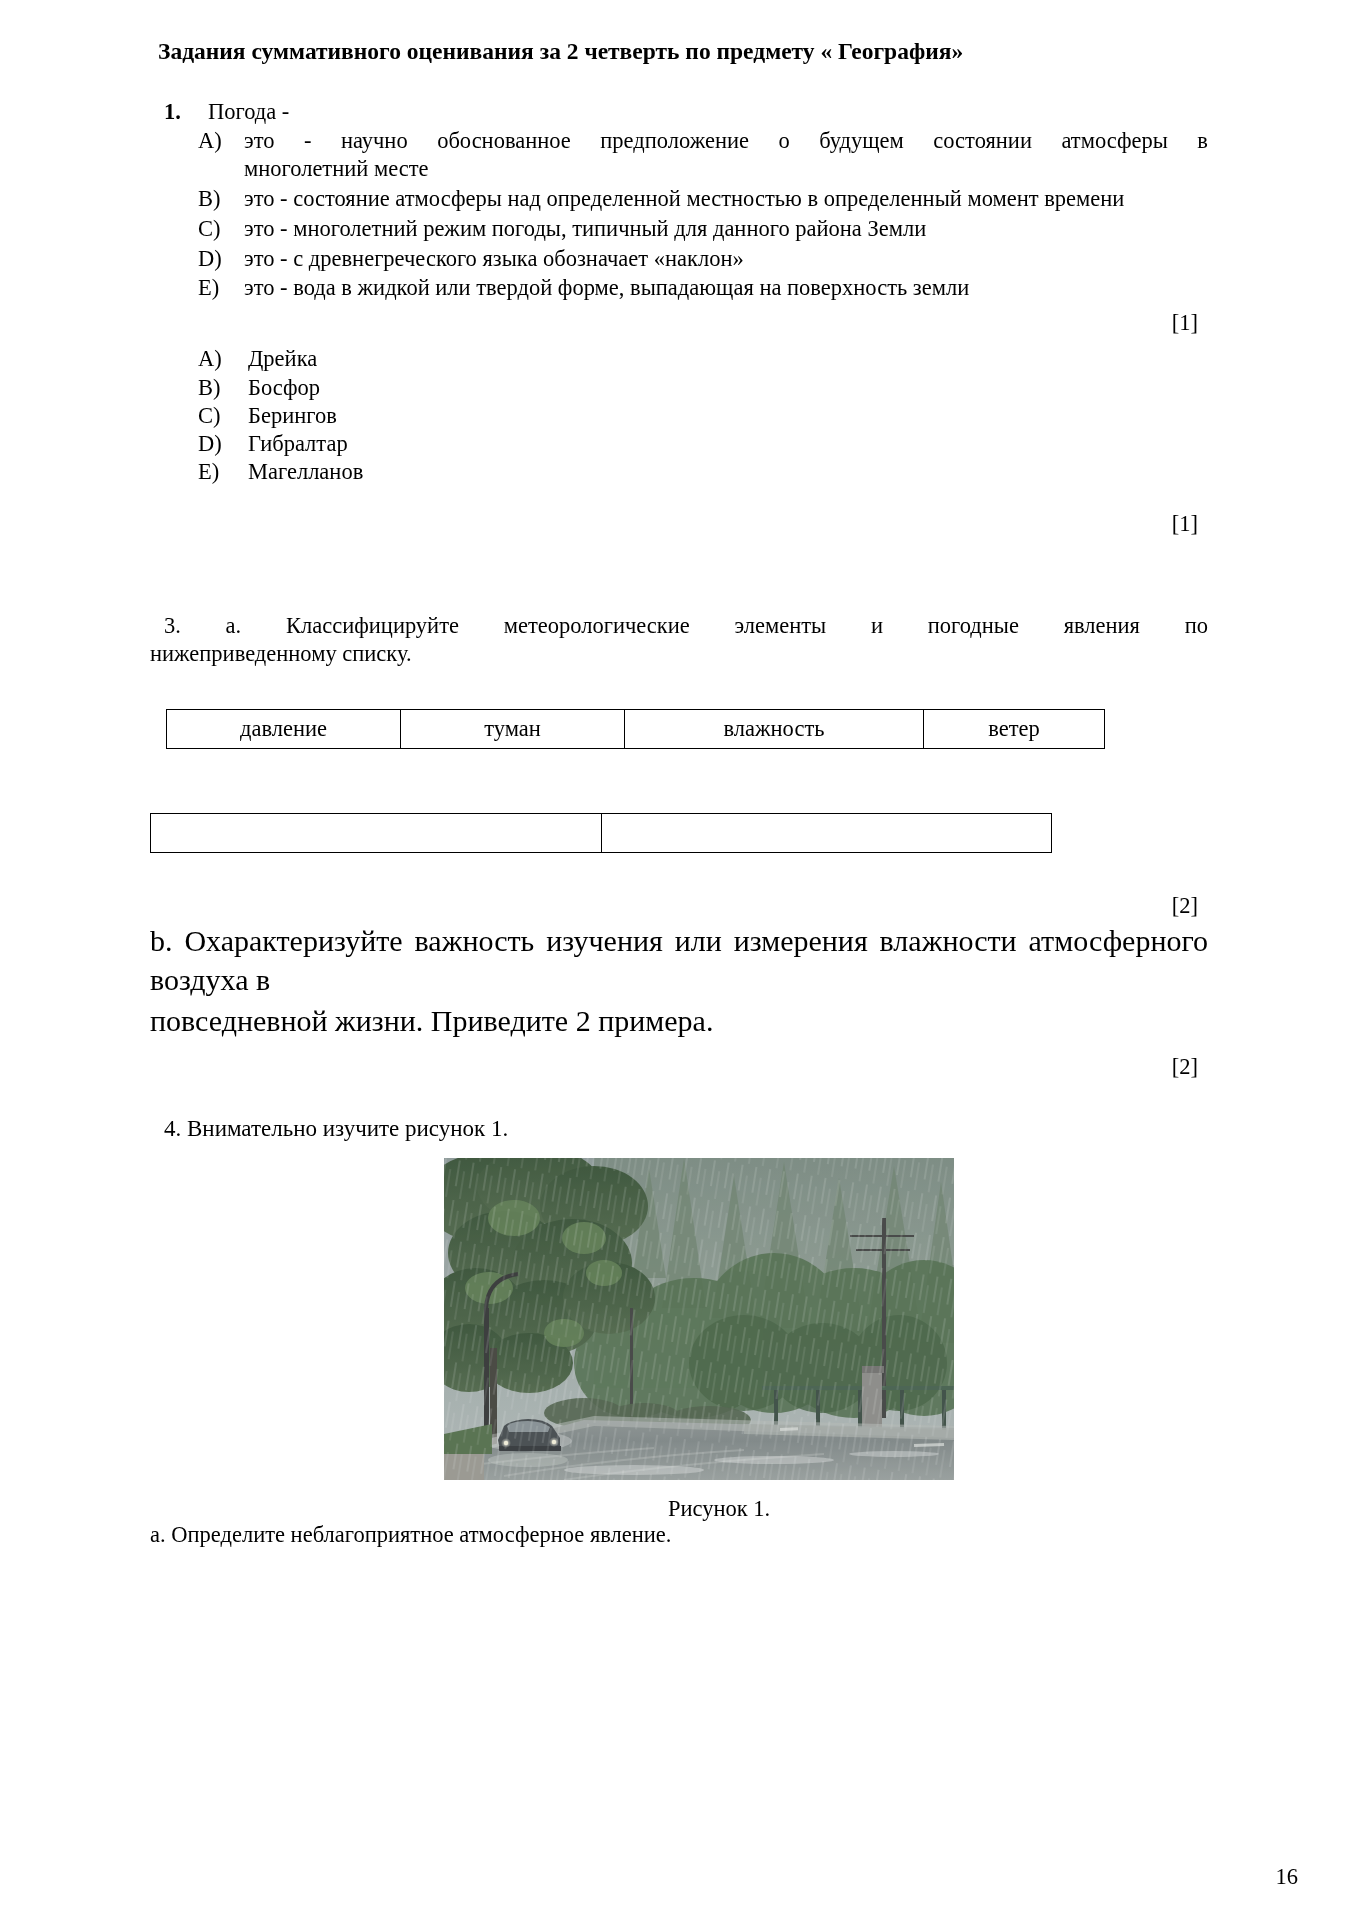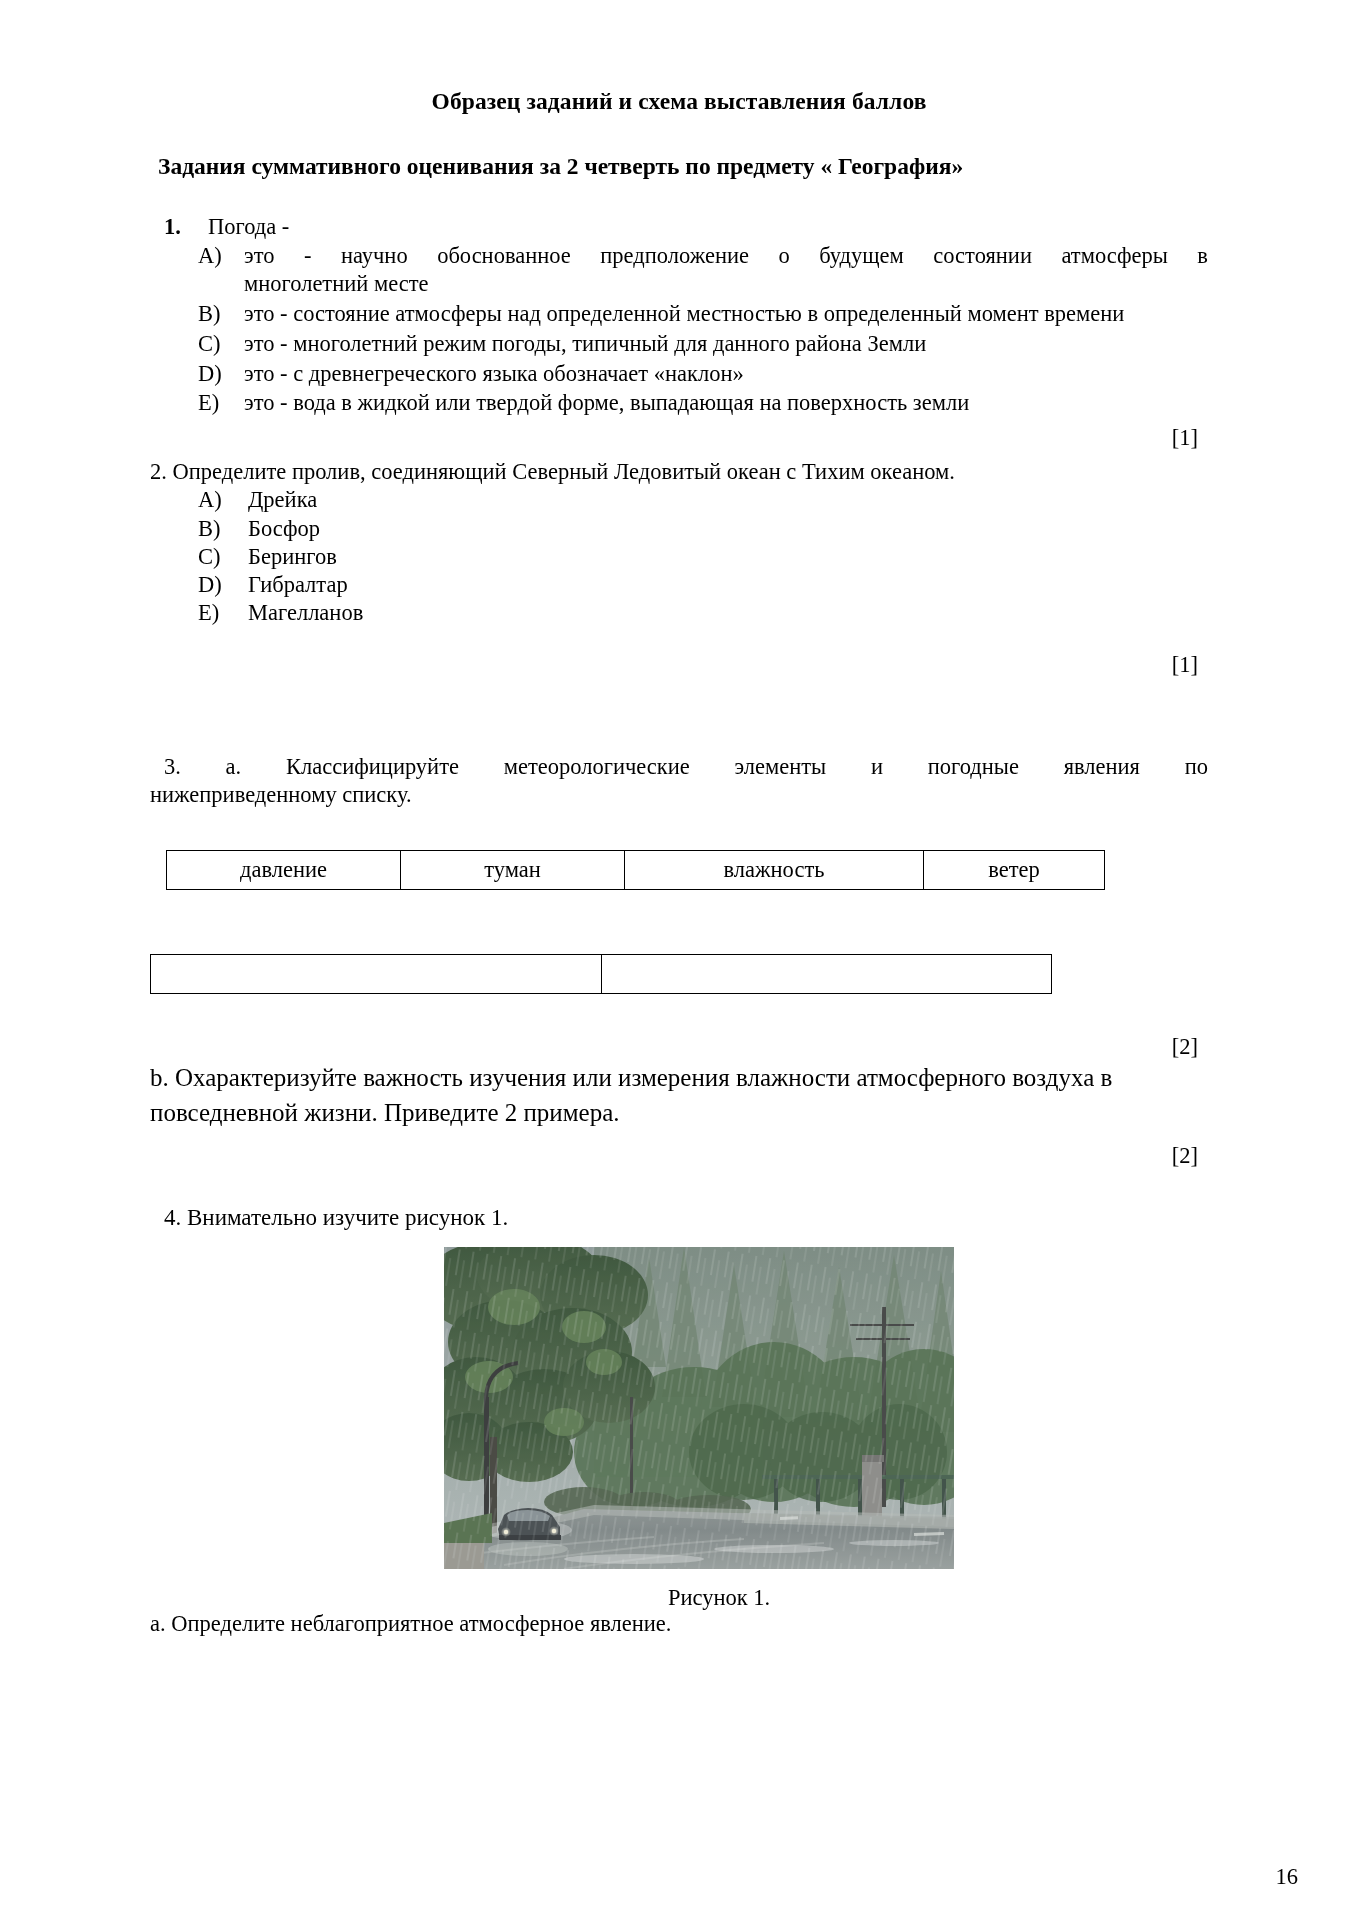--- a/index.html
+++ b/index.html
@@ -150,21 +150,21 @@
   table.word-table.t2 td.empty { height: 26px; }
 
   .mark-after-tables {
     text-align: right;
     font-size: 22.5px;
     padding-right: 10px;
     padding-top: 40px;
   }
 
   .qb-text {
-    font-size: 25px;
+    font-size: 30px;
     line-height: 1.3;
     text-align: justify;
     text-align-last: left;
     margin-top: 2px;
   }
 
   .mark-b {
     text-align: right;
     font-size: 22.5px;
     padding-right: 10px;
@@ -208,21 +208,20 @@
     top: 1864px;
     font-size: 22.5px;
   }
 </style>
 </head>
 <body>
 
 <div class="page">
   <div class="content">
 
-    <div class="doc-title">Образец заданий и схема выставления баллов</div>
 
     <div class="subject-line">Задания суммативного оценивания за 2 четверть по предмету « География»</div>
 
     <div class="q1-block">
       <div class="q1-head">
         <span class="q1-num">1.</span>
         <span class="q1-stem">Погода -</span>
       </div>
       <ul class="opt-list">
         <li class="opt">
@@ -249,21 +248,20 @@
         </li>
         <li class="opt">
           <span class="lbl">E)</span>
           <span class="txt">это - вода в жидкой или твердой форме, выпадающая на поверхность земли</span>
         </li>
       </ul>
       <div class="mark" style="padding-top:8px">[1]</div>
     </div>
 
     <div class="q2-block">
-      <div class="q2-stem">2. Определите пролив, соединяющий Северный Ледовитый океан с Тихим океаном.</div>
       <ul class="q2-list">
         <li class="q2-opt">
           <span class="lbl">A)</span>
           <span>Дрейка</span>
         </li>
         <li class="q2-opt">
           <span class="lbl">B)</span>
           <span>Босфор</span>
         </li>
         <li class="q2-opt">

